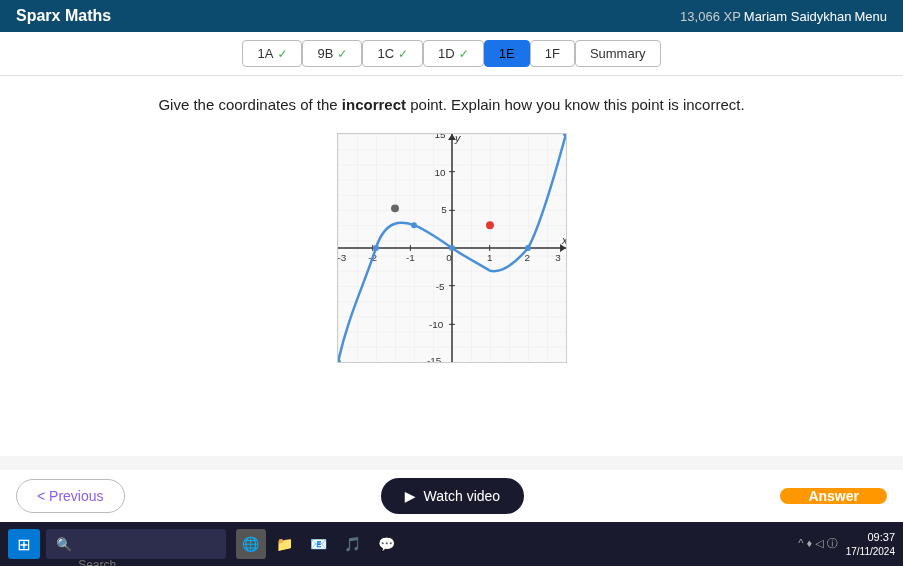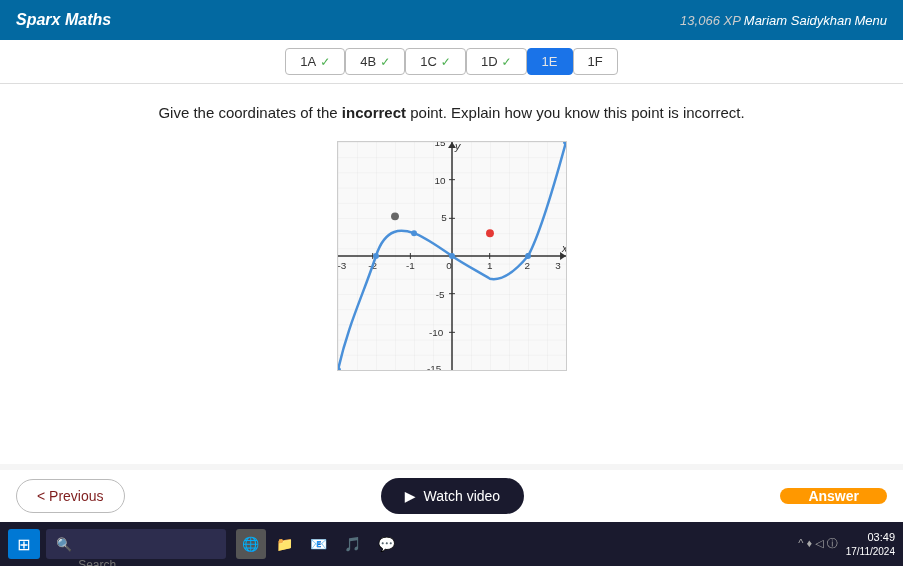--- a/index.html
+++ b/index.html
@@ -7,27 +7,26 @@
       width: 903px;
       height: 566px;
       font-family: Arial, sans-serif;
       background: #f5f5f5;
       overflow: hidden;
       position: relative;
     }
 
     
     .header {
-      background: #0369a1;
+      background: #0c4a6e;
       display: flex;
       align-items: center;
       justify-content: space-between;
       padding: 0 16px;
-      height: 40px;
-      font-style: italic;
+      height: 32px;
     }
     .header-logo {
       color: white;
       font-weight: bold;
       font-size: 16px;
     }
     .header-right {
       display: flex;
       align-items: center;
       gap: 3px;
@@ -55,21 +54,21 @@
       font-size: 13px;
       cursor: pointer;
       background: white;
       color: #333;
       display: flex;
       align-items: center;
       gap: 4px;
     }
     .tab.active {
       background: #1a73e8;
-      color: #e5e5e5;
+      color: #000000;
       border-color: #1a73e8;
     }
     .tab.completed {
       background: white;
       color: #333;
       border-color: #bbb;
     }
     .tab .check {
       color: #4caf50;
       font-size: 12px;
@@ -125,21 +124,21 @@
       background: white;
       height: 52px;
     }
     .btn-previous {
       background: white;
       border: 1px solid #bbb;
       border-radius: 20px;
       padding: 8px 20px;
       font-size: 14px;
       cursor: pointer;
-      color: #7f1d1d;
+      color: #8b5cf6;
       text-align: center;
     }
     .btn-watch {
       background: #1a1a2e;
       color: white;
       border: none;
       border-radius: 20px;
       padding: 10px 24px;
       font-size: 14px;
       cursor: pointer;
@@ -244,36 +243,39 @@
     <span class="header-menu">Menu</span>
   </div>
 </div>
 
 <div class="tab-bar">
   <div class="tab completed">
     <span>1A</span>
     <span class="check">✓</span>
   </div>
   <div class="tab completed">
-    <span>4B</span>
+    <span>9B</span>
     <span class="check">✓</span>
   </div>
   <div class="tab completed">
     <span>1C</span>
     <span class="check">✓</span>
   </div>
   <div class="tab completed">
     <span>1D</span>
     <span class="check">✓</span>
   </div>
   <div class="tab active">
     <span>1E</span>
   </div>
   <div class="tab">
     <span>1F</span>
+  </div>
+  <div class="tab-summary">
+    <span>Summary</span>
   </div>
 </div>
 
 <div class="main-content">
   <div class="question-sub">
     Give the coordinates of the <b>incorrect</b> point. Explain how you know this point is incorrect.
   </div>
 
   <div class="graph-container">
     <svg width="230" height="230" viewBox="0 0 230 230" style="background:#f9f9f9; border:1px solid #ccc;">
@@ -378,17 +380,17 @@
     <div class="taskbar-icon">
       <span style="font-size:14px;">🎵</span>
     </div>
     <div class="taskbar-icon">
       <span style="font-size:14px;">💬</span>
     </div>
   </div>
   <div class="taskbar-right">
     <span style="color:#aaa;font-size:11px;">^ ♦ ◁ ⓘ</span>
     <div class="taskbar-time">
-      <div style="color:white;font-size:11px;">03:49</div>
+      <div style="color:white;font-size:11px;">09:37</div>
       <div style="color:white;font-size:10px;">17/11/2024</div>
     </div>
   </div>
 </div>
 
 </body></html>

